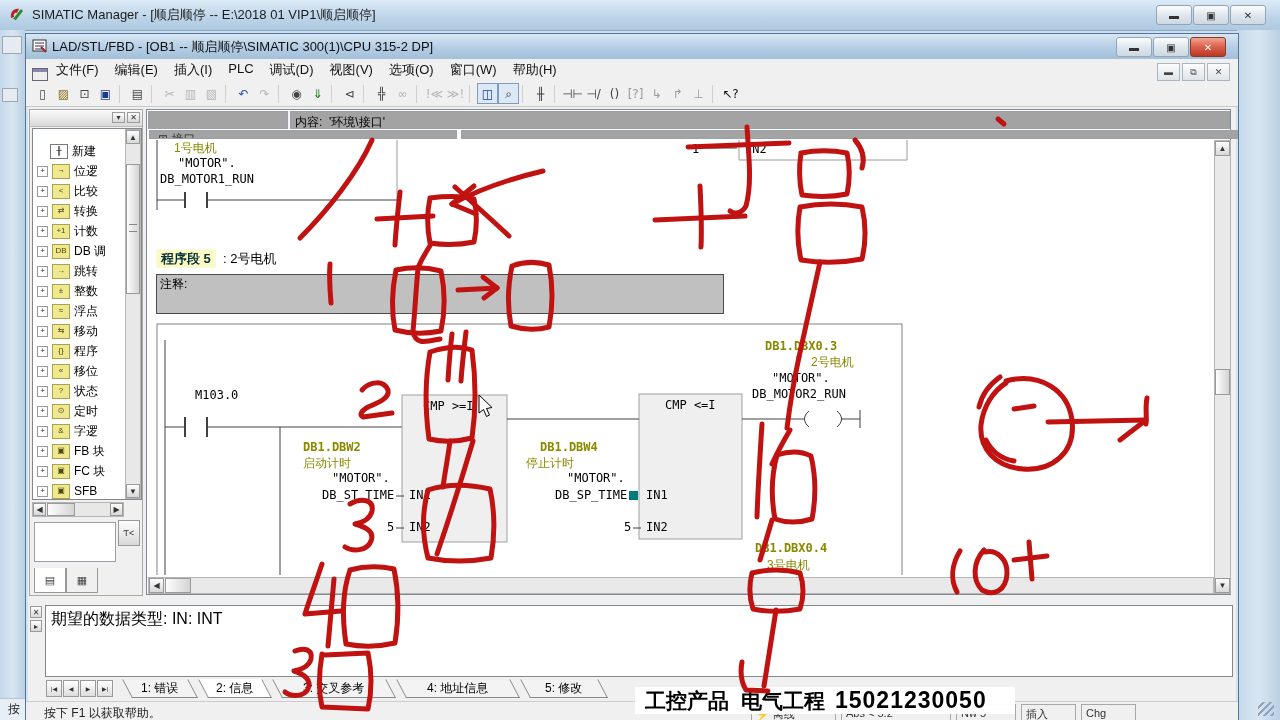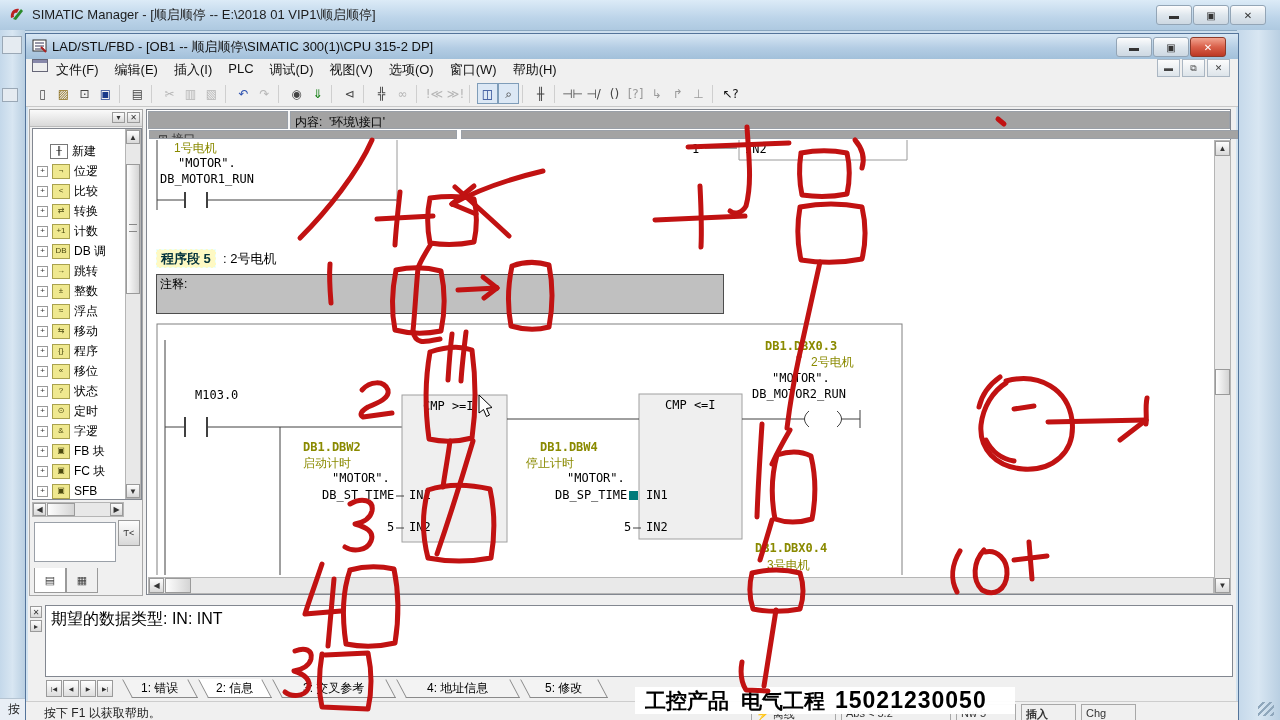--- a/index.html
+++ b/index.html
@@ -24,21 +24,21 @@
     background:repeating-linear-gradient(135deg,transparent 0 3px,#8fa7bc 3px 5px);}
   
   #inner-window{left:25px;top:33px;width:1212px;height:687px;
     border:1px solid #54749a;background:#f0f0f0;overflow:hidden;
     box-shadow:0 0 0 2px rgba(205,224,240,.9) inset;}
   #inner-titlebar{left:0;top:0;width:100%;height:25px;
     background:linear-gradient(180deg,#d8e7f4,#b4cde4 55%,#a2c0da);
     border-bottom:1px solid #7a97b5;display:flex;align-items:center;}
   #inner-title{font-size:13px;color:#111;margin-left:5px;}
   #menubar{left:0;top:25px;width:100%;height:22px;background:#f0f0f0;
-    border-bottom:4px solid #0c4a6e;display:flex;align-items:flex-start;}
+    border-bottom:4px solid #0c4a6e;display:flex;align-items:flex-end;}
   .menu-item{font-size:13px;color:#111;padding:2px 8px;}
   .smallbtn{width:21px;height:16px;border:1px solid #aab6c2;background:linear-gradient(180deg,#fcfcfc,#dde4ea);
     font-size:9px;color:#444;display:flex;align-items:center;justify-content:center;}
   #toolbar{left:0;top:47px;width:100%;height:26px;background:#f0f0f0;
     border-bottom:1px solid #c8c8c8;display:flex;align-items:center;padding-left:6px;box-sizing:border-box;}
   .tb-btn{width:21px;height:21px;display:flex;align-items:center;justify-content:center;
     font-size:12px;font-family:"DejaVu Sans",sans-serif;}
   .tb-btn.pressed{border:1px solid #7f9db9;background:#dce8f5;box-sizing:border-box;}
   .tb-sep{width:7px;height:18px;border-left:1px solid #cfcfcf;margin-left:3px;}
   
@@ -456,21 +456,21 @@
           </div>
       </div>
     </div>
 
     <div class="abs" id="inner-statusbar">
       <div id="status-help">按下 F1 以获取帮助。</div>
       <div>
           <div class="status-cell" style="left: 725px; width: 85px;">⚡ 离线</div>
           <div class="status-cell" style="left: 815px; width: 110px;">Abs &lt; 5.2</div>
           <div class="status-cell" style="left: 930px; width: 60px;">Nw 5</div>
-          <div class="status-cell" style="left: 995px; width: 55px; font-weight: bold;">插入</div>
+          <div class="status-cell" style="left: 995px; width: 55px;">插入</div>
           <div class="status-cell" style="left: 1055px; width: 55px;">Chg</div>
         </div>
     </div>
   </div>
 
   <div class="abs" id="watermark">
     <span id="wm1">工控产品</span>
     <span id="wm2">电气工程</span>
     <span id="wm3">15021230050</span>
   </div>

